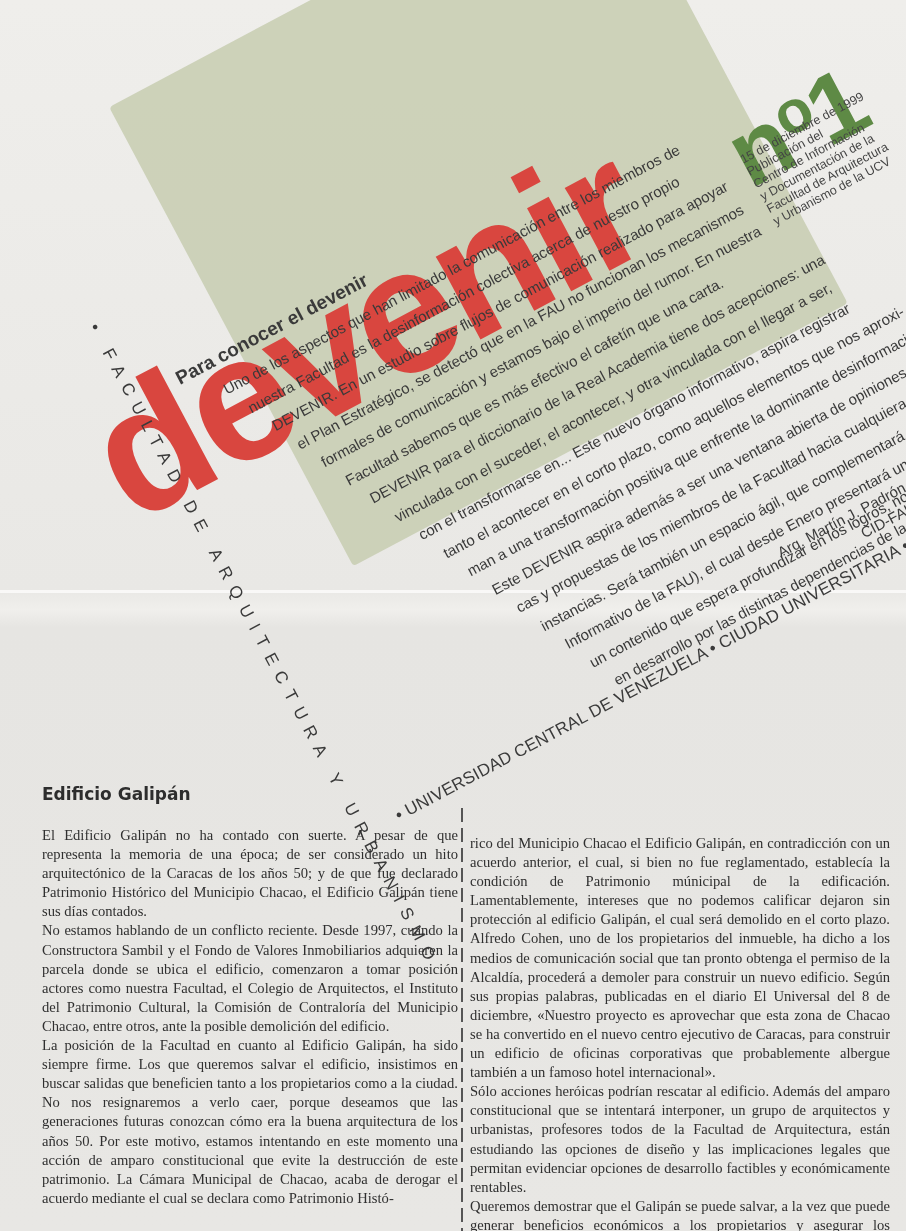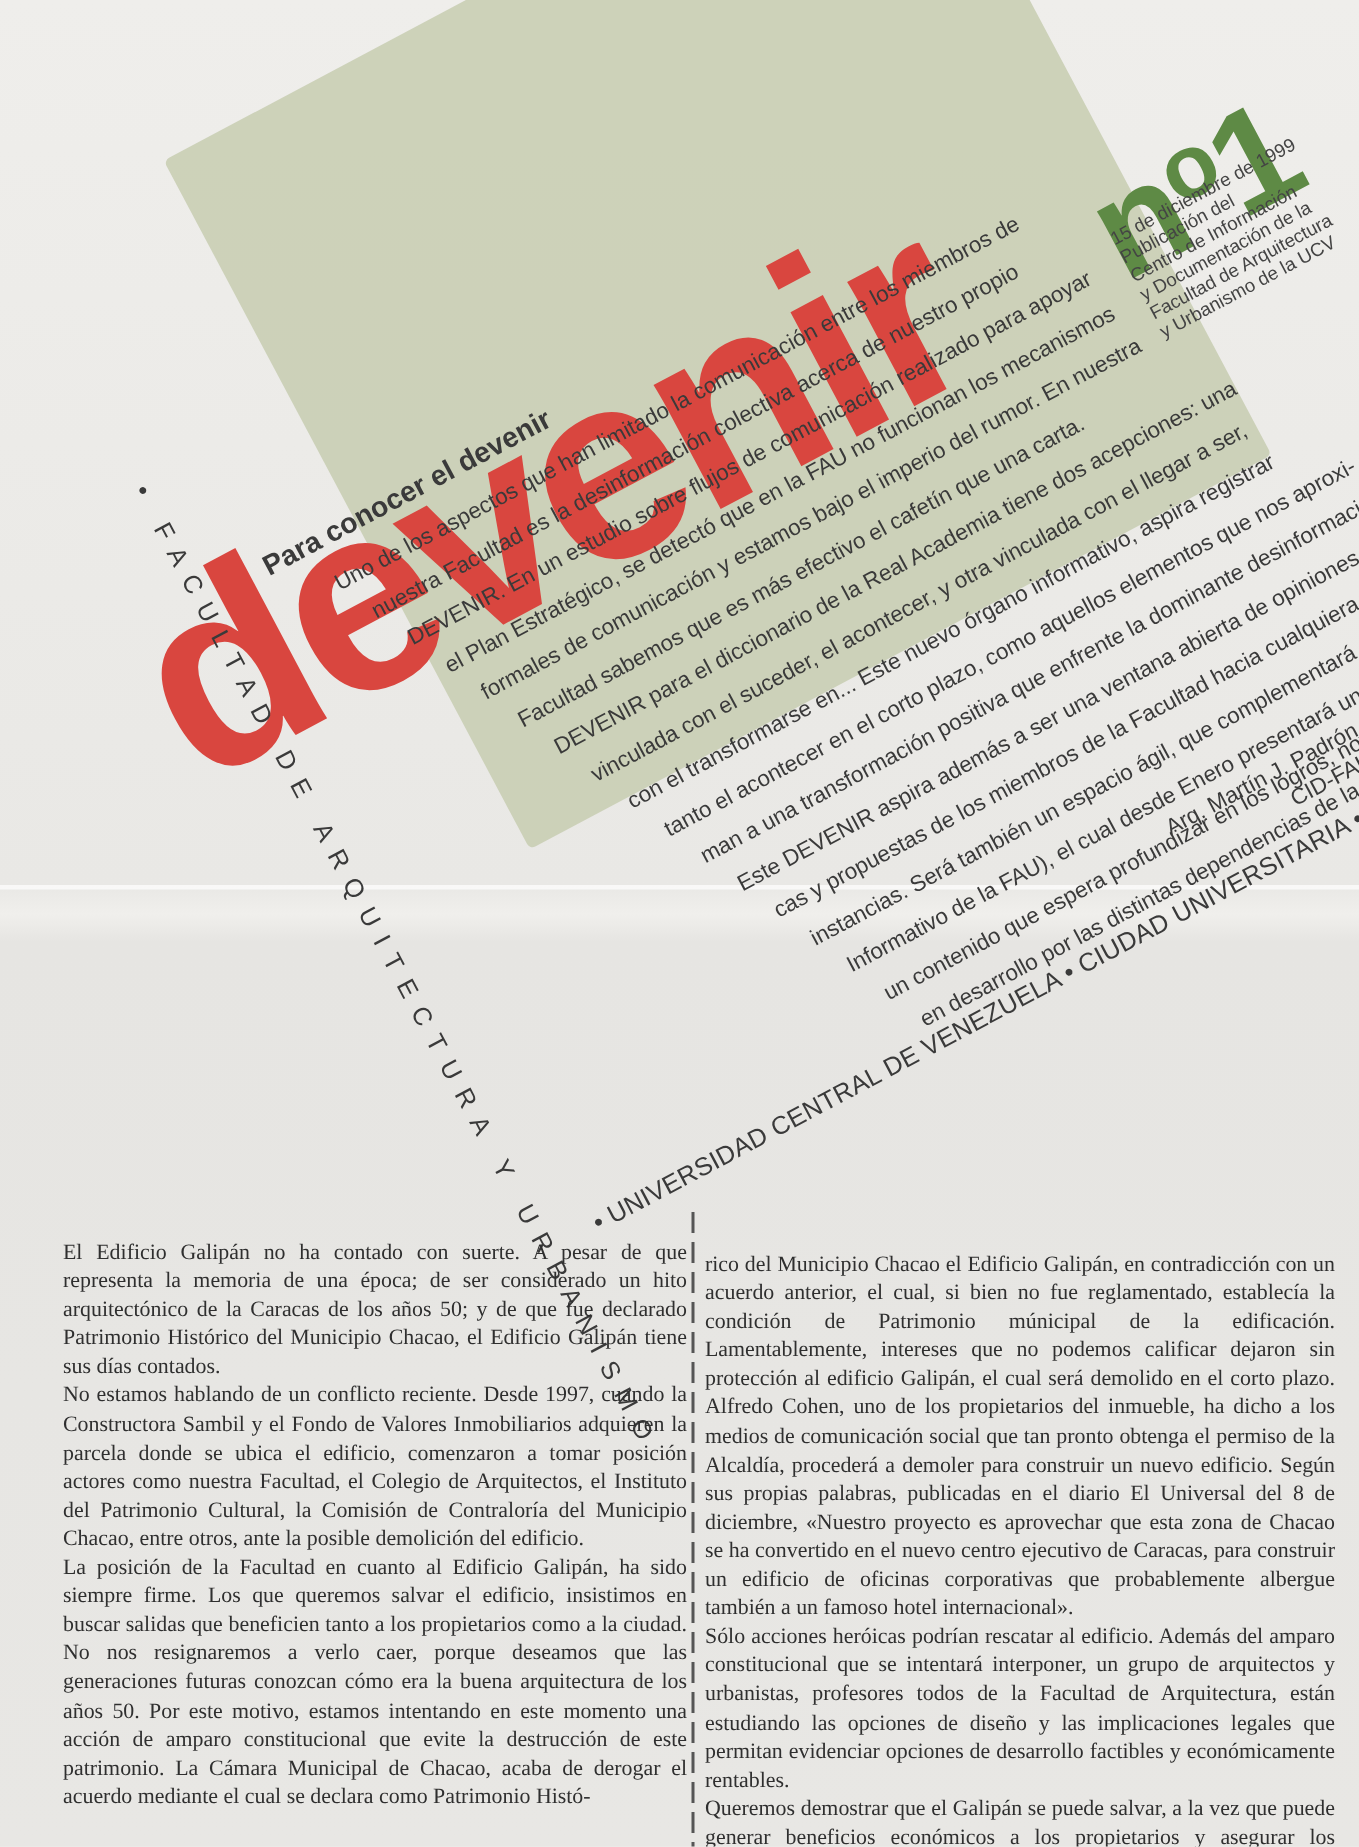--- a/index.html
+++ b/index.html
@@ -107,20 +107,21 @@
       <div style="margin-left:100px">CID-FAU</div>
     </div>
 
     <div class="rot vert" style="left:102px; top:320px; transform: rotate(62deg);">• FACULTAD DE ARQUITECTURA Y URBANISMO</div>
 
     <div class="rot ucv" style="left:392px; top:808px; transform: rotate(-28deg);">• UNIVERSIDAD CENTRAL DE VENEZUELA • CIUDAD UNIVERSITARIA • CARACAS</div>
   </div>
 
   <div class="article">
     <div class="art-title">
+      <div>Edificio Galipán</div>
     </div>
     <div class="col col1">
       <p>El Edificio Galipán no ha contado con suerte. A pesar de que representa la memoria de una época; de ser considerado un hito arquitectónico de la Caracas de los años 50; y de que fue declarado Patrimonio Histórico del Municipio Chacao, el Edificio Galipán tiene sus días contados.</p>
       <p>No estamos hablando de un conflicto reciente. Desde 1997, cuando la Constructora Sambil y el Fondo de Valores Inmobiliarios adquieren la parcela donde se ubica el edificio, comenzaron a tomar posición actores como nuestra Facultad, el Colegio de Arquitectos, el Instituto del Patrimonio Cultural, la Comisión de Contraloría del Municipio Chacao, entre otros, ante la posible demolición del edificio.</p>
       <p>La posición de la Facultad en cuanto al Edificio Galipán, ha sido siempre firme. Los que queremos salvar el edificio, insistimos en buscar salidas que beneficien tanto a los propietarios como a la ciudad. No nos resignaremos a verlo caer, porque deseamos que las generaciones futuras conozcan cómo era la buena arquitectura de los años 50. Por este motivo, estamos intentando en este momento una acción de amparo constitucional que evite la destrucción de este patrimonio. La Cámara Municipal de Chacao, acaba de derogar el acuerdo mediante el cual se declara como Patrimonio Histó-</p>
     </div>
     <div class="divider"></div>
     <div class="col col2">
       <p>rico del Municipio Chacao el Edificio Galipán, en contradicción con un acuerdo anterior, el cual, si bien no fue reglamentado, establecía la condición de Patrimonio múnicipal de la edificación. Lamentablemente, intereses que no podemos calificar dejaron sin protección al edificio Galipán, el cual será demolido en el corto plazo. Alfredo Cohen, uno de los propietarios del inmueble, ha dicho a los medios de comunicación social que tan pronto obtenga el permiso de la Alcaldía, procederá a demoler para construir un nuevo edificio. Según sus propias palabras, publicadas en el diario El Universal del 8 de diciembre, «Nuestro proyecto es aprovechar que esta zona de Chacao se ha convertido en el nuevo centro ejecutivo de Caracas, para construir un edificio de oficinas corporativas que probablemente albergue también a un famoso hotel internacional».</p>
       <p>Sólo acciones heróicas podrían rescatar al edificio. Además del amparo constitucional que se intentará interponer, un grupo de arquitectos y urbanistas, profesores todos de la Facultad de Arquitectura, están estudiando las opciones de diseño y las implicaciones legales que permitan evidenciar opciones de desarrollo factibles y económicamente rentables.</p>

